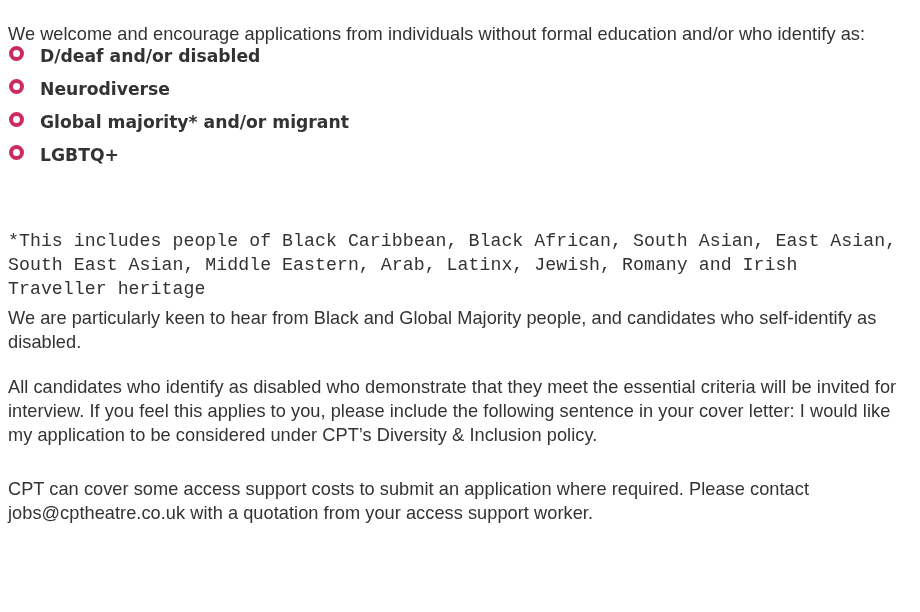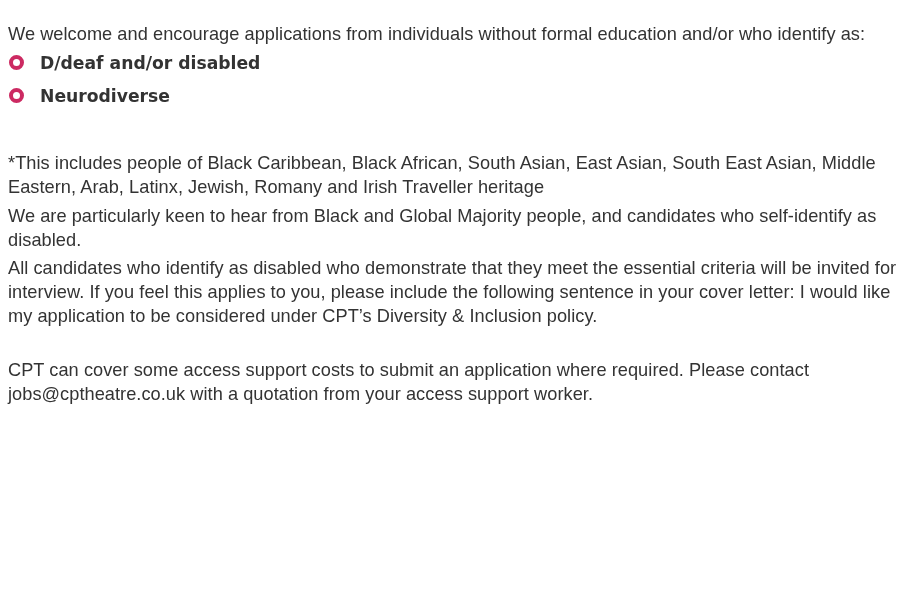--- a/index.html
+++ b/index.html
@@ -26,58 +26,66 @@
       letter-spacing: 0.05px;
     }
     .intro { }
     ul.criteria {
       list-style: none;
       margin: 0;
       padding: 0;
     }
     ul.criteria li {
       display: flex;
-      align-items: center;
+      align-items: flex-start;
       height: 33px;
       font-family: "DejaVu Sans", "Liberation Sans", sans-serif;
       font-weight: bold;
       font-size: 17.2px;
       color: #333333;
     }
     .bullet {
       display: inline-block;
       width: 7px;
       height: 7px;
       border: 4px solid #cc2a62;
       border-radius: 50%;
       margin-left: 1px;
       margin-right: 16px;
       flex: 0 0 auto;
     }
-    .footnote { margin-top: 39px; }
+    .footnote { margin-top: 51px; font-family: Liberation Mono, monospace; }
     .keen { margin-top: 5px; }
-    .disabled-para { margin-top: 4px; }
+    .disabled-para { margin-top: 21px; }
     .access-para { margin-top: 30px; }
   </style>
 </head>
 <body>
 
 <div class="content">
 
   <p class="intro">We welcome and encourage applications from individuals without formal education and/or who identify as:</p>
 
   <ul class="criteria">
     <li>
       <span class="bullet"></span>
       <span>D/deaf and/or disabled</span>
     </li>
     <li>
       <span class="bullet"></span>
       <span>Neurodiverse</span>
     </li>
+    <li>
+      <span class="bullet"></span>
+      <span>Global majority* and/or migrant</span>
+    </li>
+    <li>
+      <span class="bullet"></span>
+      <span>LGBTQ+</span>
+    </li>
   </ul>
 
   <p class="footnote">*This includes people of Black Caribbean, Black African, South Asian, East Asian, South East Asian, Middle Eastern, Arab, Latinx, Jewish, Romany and Irish Traveller heritage</p>
 
   <p class="keen">We are particularly keen to hear from Black and Global Majority people, and candidates who self-identify as disabled.</p>
 
   <p class="disabled-para">All candidates who identify as disabled who demonstrate that they meet the essential criteria will be invited for interview. If you feel this applies to you, please include the following sentence in your cover letter: I would like my application to be considered under CPT’s Diversity &amp; Inclusion policy.</p>
 
   <p class="access-para"><span>CPT can cover some access support costs to submit an application where required. Please contact </span><span>jobs@cptheatre.co.uk</span><span> with a quotation from your access support worker.</span></p>
 

